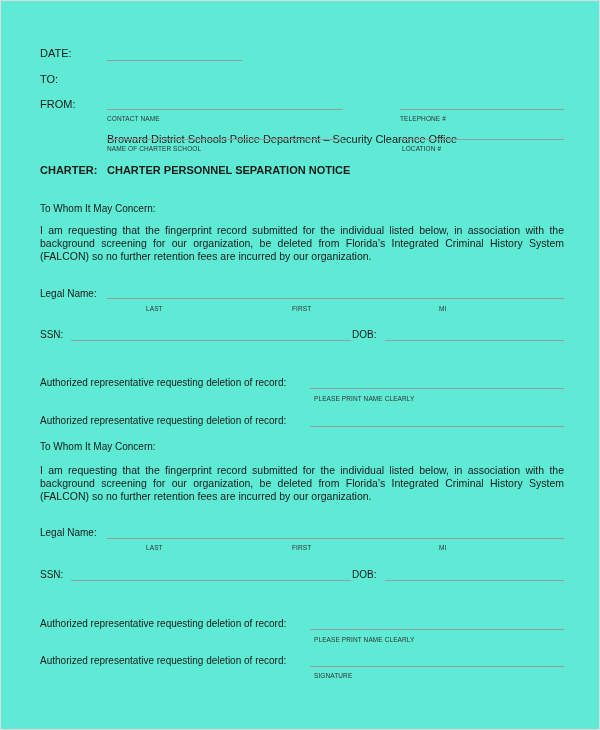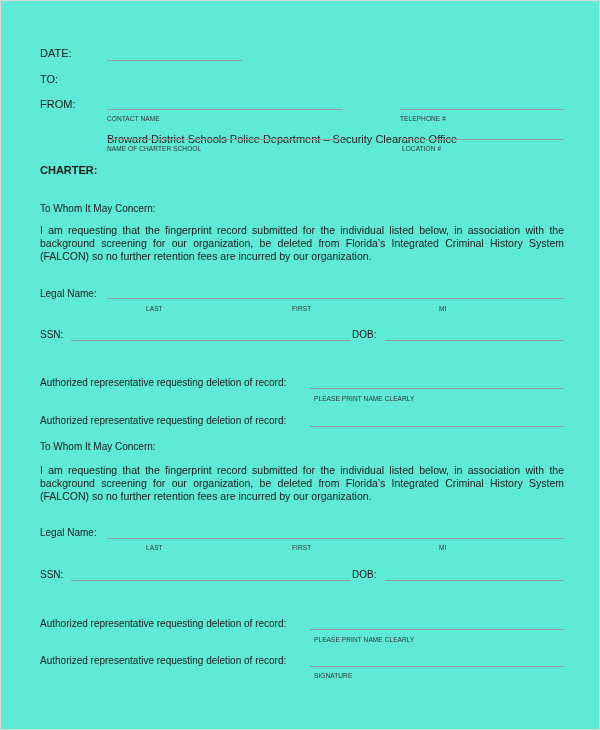--- a/index.html
+++ b/index.html
@@ -30,20 +30,21 @@
   <div class="line" style="left:399px;top:108px;width:164px;"></div>
   <span class="abs cap" style="left:106px;top:114px;">CONTACT NAME</span>
   <span class="abs cap" style="left:399px;top:114px;">TELEPHONE #</span>
 
   <div class="line" style="left:106px;top:138px;width:236px;"></div>
   <div class="line" style="left:399px;top:138px;width:164px;"></div>
   <span class="abs cap" style="left:106px;top:144px;">NAME OF CHARTER SCHOOL</span>
   <span class="abs cap" style="left:401px;top:144px;">LOCATION #</span>
 
   <span class="abs t11 bold" style="left:39px;top:163px;">CHARTER:</span>
+  <span class="abs t11 bold" style="left:106px;top:163px;">CHARTER PERSONNEL SEPARATION NOTICE</span>
 
   <span class="abs t10" style="left:39px;top:202px;">To Whom It May Concern:</span>
   <div class="para" style="top:223px;">I am requesting that the fingerprint record submitted for the individual listed below, in association with the background screening for our organization, be deleted from Florida’s Integrated Criminal History System (FALCON) so no further retention fees are incurred by our organization.</div>
 
   <span class="abs t10" style="left:39px;top:287px;">Legal Name:</span>
   <div class="line" style="left:106px;top:297px;width:457px;"></div>
   <span class="abs cap" style="left:145px;top:304px;">LAST</span>
   <span class="abs cap" style="left:291px;top:304px;">FIRST</span>
   <span class="abs cap" style="left:438px;top:304px;">MI</span>
 

